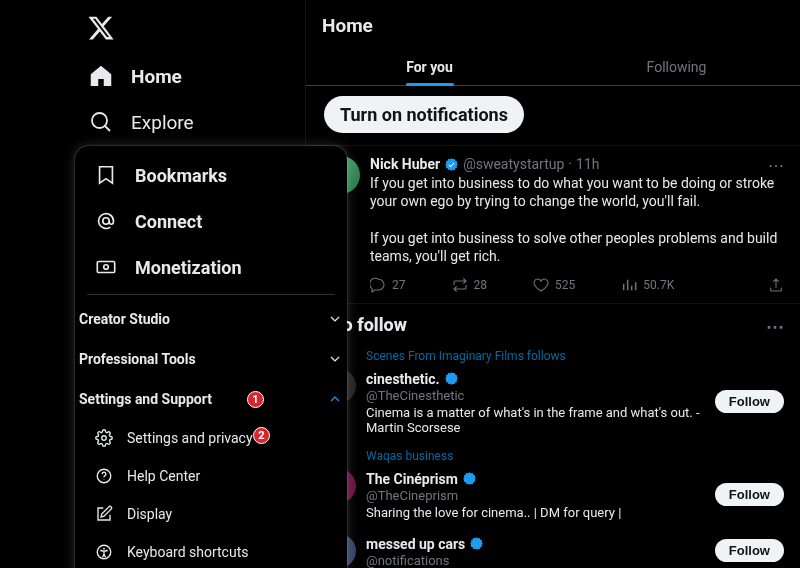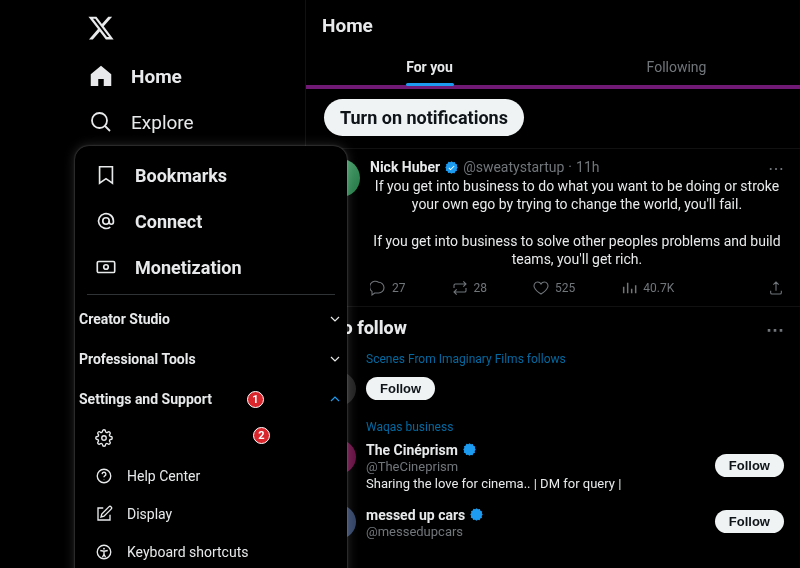--- a/index.html
+++ b/index.html
@@ -98,21 +98,21 @@
     right: 0;
     border-left: 1px solid #111;
   }
   .page-title {
     font-size: 19px;
     font-weight: 700;
     padding: 14px 16px 10px;
   }
   .tabs {
     display: flex;
-    border-bottom: 4px solid #701a75;
+    border-bottom: 1px solid #701a75;
   }
   .tab {
     flex: 1;
     text-align: center;
     padding: 12px 0 10px;
     font-size: 14px;
     color: #71767b;
     cursor: pointer;
     position: relative;
   }
@@ -149,21 +149,21 @@
     padding: 10px 16px;
     border-top: 1px solid #111;
     position: relative;
   }
   .avatar {
     width: 38px; height: 38px;
     border-radius: 50%;
     background: #555;
     flex-shrink: 0;
   }
-  .post-body { flex: 1; text-align: center; }
+  .post-body { flex: 1; }
   .post-head {
     display: flex;
     align-items: center;
     gap: 4px;
     font-size: 14px;
   }
   .author { font-weight: 700; }
   .meta { color: #71767b; }
   .verified { width: 15px; height: 15px; fill: #1d9bf0; }
   .post-text {
@@ -298,20 +298,21 @@
     <svg viewBox="0 0 24 24" class="chev" style="stroke:#1d9bf0;fill:none;stroke-width:1.8;">
         <polyline points="6 15 12 9 18 15"></polyline>
       </svg>
     <span class="annot" style="left:172px;top:12px;">1</span>
   </div>
   <div class="pop-sub">
     <svg viewBox="0 0 24 24" class="icon-stroke">
         <circle cx="12" cy="12" r="3"></circle>
         <path d="M19.4 15a1.7 1.7 0 0 0 .34 1.87l.06.06a2 2 0 1 1-2.83 2.83l-.06-.06a1.7 1.7 0 0 0-1.87-.34 1.7 1.7 0 0 0-1 1.51V21a2 2 0 0 1-4 0v-.09a1.7 1.7 0 0 0-1.11-1.55 1.7 1.7 0 0 0-1.87.34l-.06.06a2 2 0 1 1-2.83-2.83l.06-.06a1.7 1.7 0 0 0 .34-1.87 1.7 1.7 0 0 0-1.51-1H3a2 2 0 0 1 0-4h.09A1.7 1.7 0 0 0 4.64 8.9a1.7 1.7 0 0 0-.34-1.87l-.06-.06A2 2 0 1 1 7.07 4.14l.06.06a1.7 1.7 0 0 0 1.87.34H9a1.7 1.7 0 0 0 1-1.51V3a2 2 0 0 1 4 0v.09a1.7 1.7 0 0 0 1 1.51 1.7 1.7 0 0 0 1.87-.34l.06-.06a2 2 0 1 1 2.83 2.83l-.06.06a1.7 1.7 0 0 0-.34 1.87V9a1.7 1.7 0 0 0 1.51 1H21a2 2 0 0 1 0 4h-.09a1.7 1.7 0 0 0-1.51 1z"></path>
       </svg>
+    <span>Settings and privacy</span>
     <span class="annot" style="left:178px;top:8px;">2</span>
   </div>
   <div class="pop-sub">
     <svg viewBox="0 0 24 24" class="icon-stroke">
         <circle cx="12" cy="12" r="9"></circle>
         <path d="M9.5 9.5a2.5 2.5 0 1 1 3.5 2.3c-.9.4-1 1-1 1.7"></path>
         <circle cx="12" cy="17" r=".6" fill="#e7e9ea" stroke="none"></circle>
       </svg>
     <span>Help Center</span>
   </div>
@@ -372,40 +373,50 @@
         <div class="action">
           <svg viewBox="0 0 24 24" class="icon-stroke-grey">
               <path d="M12 21s-8-5-10-10c-1.5-4 1-8 5-8 2 0 4 1 5 3 1-2 3-3 5-3 4 0 6.5 4 5 8-2 5-10 10-10 10z"></path>
             </svg>
           <span>525</span>
         </div>
         <div class="action">
           <svg viewBox="0 0 24 24" class="icon-stroke-grey">
               <path d="M4 20V10M10 20V4M16 20v-7M22 20v-12" stroke-width="2.2"></path>
             </svg>
-          <span>40.7K</span>
+          <span>50.7K</span>
         </div>
         <div class="action share-end">
           <svg viewBox="0 0 24 24" class="icon-stroke-grey">
               <path d="M4 16v3a2 2 0 0 0 2 2h12a2 2 0 0 0 2-2v-3M16 7l-4-4-4 4M12 3v13"></path>
             </svg>
         </div>
       </div>
     </div>
     <div class="more-dots">⋯</div>
   </div>
 
   <div class="section-title">
     <span>o to follow</span>
     <div class="more-dots" style="top:12px;">⋯</div>
   </div>
 
   <div class="follows-note">Scenes From Imaginary Films follows</div>
   <div class="follow-row">
     <div class="avatar" style="background:#222;width:34px;height:34px;"></div>
+    <div class="follow-body">
+      <div class="fname">
+          <span>cinesthetic.</span>
+          <svg class="verified" viewBox="0 0 24 24">
+            <path d="M12 2l2.4 1.7 2.9-.5 1 2.8 2.8 1-.5 2.9L22 12l-1.7 2.4.5 2.9-2.8 1-1 2.8-2.9-.5L12 22l-2.4-1.7-2.9.5-1-2.8-2.8-1 .5-2.9L2 12l1.7-2.4-.5-2.9 2.8-1 1-2.8 2.9.5z"></path>
+          </svg>
+        </div>
+      <div class="fhandle">@TheCinesthetic</div>
+      <div class="fbio">Cinema is a matter of what's in the frame and what's out. - Martin Scorsese</div>
+    </div>
     <button class="follow-btn">Follow</button>
   </div>
 
   <div class="follows-note">Waqas business</div>
   <div class="follow-row">
     <div class="avatar" style="background:#614;width:34px;height:34px;"></div>
     <div class="follow-body">
       <div class="fname">
           <span>The Cinéprism</span>
           <svg class="verified" viewBox="0 0 24 24">
@@ -420,17 +431,17 @@
 
   <div class="follow-row">
     <div class="avatar" style="background:#346;width:34px;height:34px;"></div>
     <div class="follow-body">
       <div class="fname">
           <span>messed up cars</span>
           <svg class="verified" viewBox="0 0 24 24">
             <path d="M12 2l2.4 1.7 2.9-.5 1 2.8 2.8 1-.5 2.9L22 12l-1.7 2.4.5 2.9-2.8 1-1 2.8-2.9-.5L12 22l-2.4-1.7-2.9.5-1-2.8-2.8-1 .5-2.9L2 12l1.7-2.4-.5-2.9 2.8-1 1-2.8 2.9.5z"></path>
           </svg>
         </div>
-      <div class="fhandle">@messedupcars</div>
+      <div class="fhandle">@notifications</div>
     </div>
     <button class="follow-btn">Follow</button>
   </div>
 </div>
 
 </body></html>

